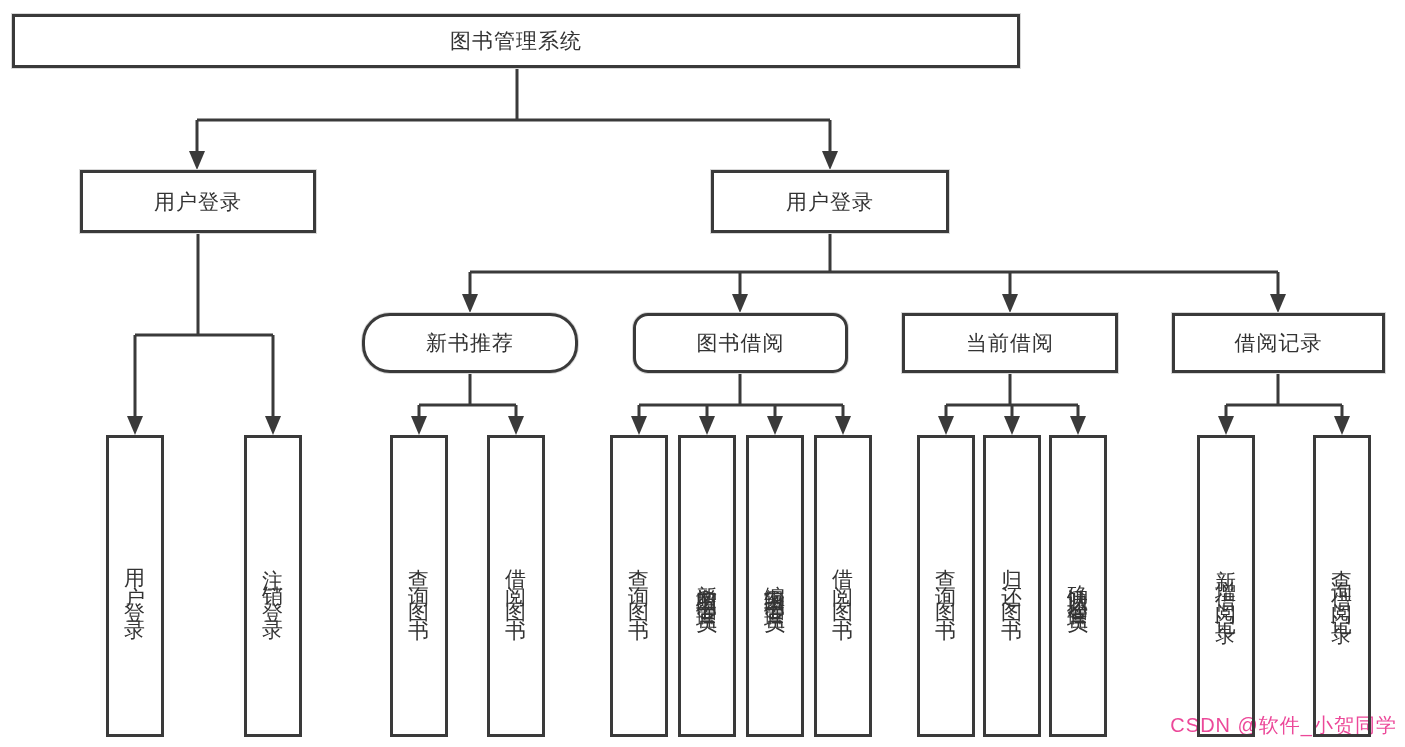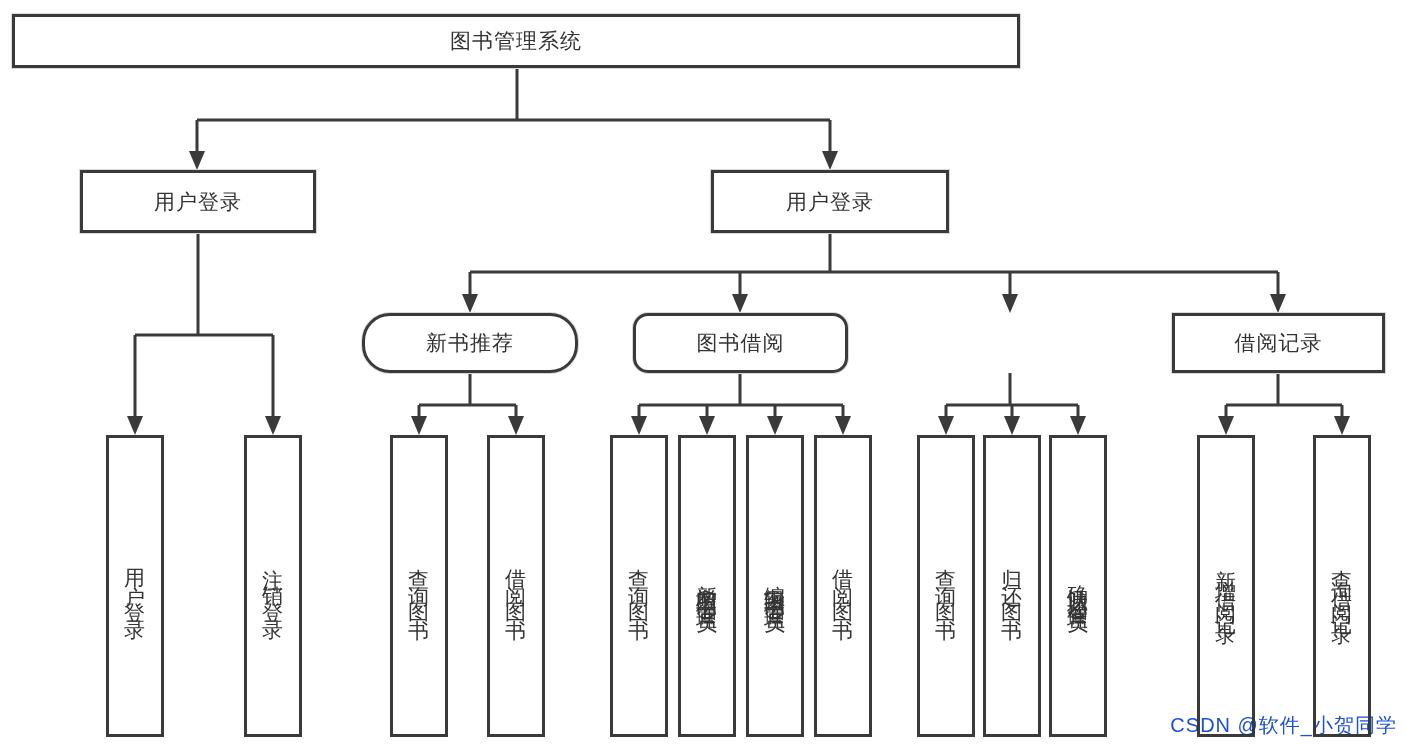--- a/index.html
+++ b/index.html
@@ -31,21 +31,21 @@
     writing-mode:vertical-rl;text-orientation:mixed;
     font-size:21px;color:#333333;
     line-height:1;
   }
   .ls-lg{letter-spacing:17px;}
   .ls-md{letter-spacing:11px;}
   .ls-sm{letter-spacing:4px;}
   .watermark{
     position:absolute;z-index:3;
     right:8px;bottom:8px;
-    font-size:20px;color:#1d4ed8;
+    font-size:20px;color:#ec4899;
     letter-spacing:1px;
     mix-blend-mode:darken;
     white-space:nowrap;
   }
 </style>
 </head>
 <body>
 
 <div class="canvas">
 
@@ -89,20 +89,21 @@
     </g>
   </svg>
 
   <div class="hnode" style="left:12px;top:14px;width:1008px;height:54px;">图书管理系统</div>
 
   <div class="hnode" style="left:80px;top:170px;width:236px;height:63px;">用户登录</div>
   <div class="hnode" style="left:711px;top:170px;width:238px;height:63px;">用户登录</div>
 
   <div class="hnode" style="left:362px;top:313px;width:216px;height:60px;border-radius:28px;">新书推荐</div>
   <div class="hnode" style="left:633px;top:313px;width:215px;height:60px;border-radius:15px;">图书借阅</div>
+  <div class="hnode" style="left:902px;top:313px;width:216px;height:60px;">当前借阅</div>
   <div class="hnode" style="left:1172px;top:313px;width:213px;height:60px;">借阅记录</div>
 
   <div class="vnode ls-lg" style="left:106px;">用户登录</div>
   <div class="vnode ls-lg" style="left:244px;">注销登录</div>
 
   <div class="vnode ls-lg" style="left:390px;">查询图书</div>
   <div class="vnode ls-lg" style="left:487px;">借阅图书</div>
 
   <div class="vnode ls-lg" style="left:610px;">查询图书</div>
   <div class="vnode ls-sm" style="left:678px;">新增图书（管理员）</div>

